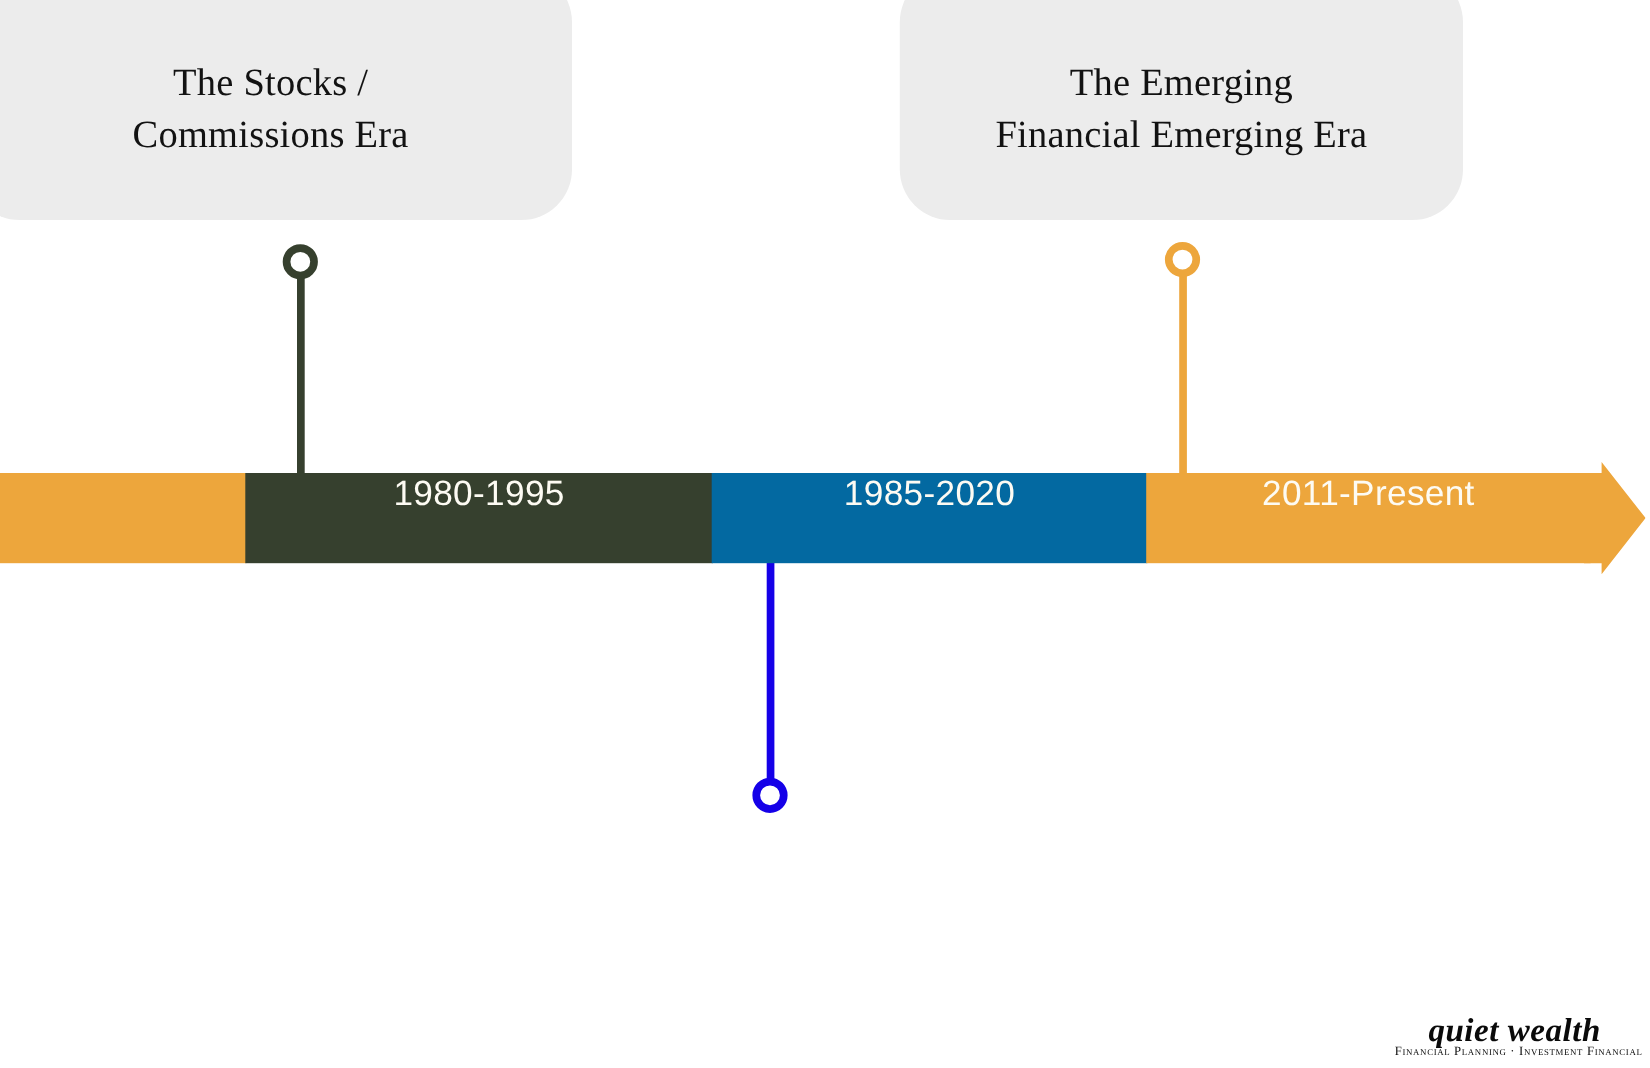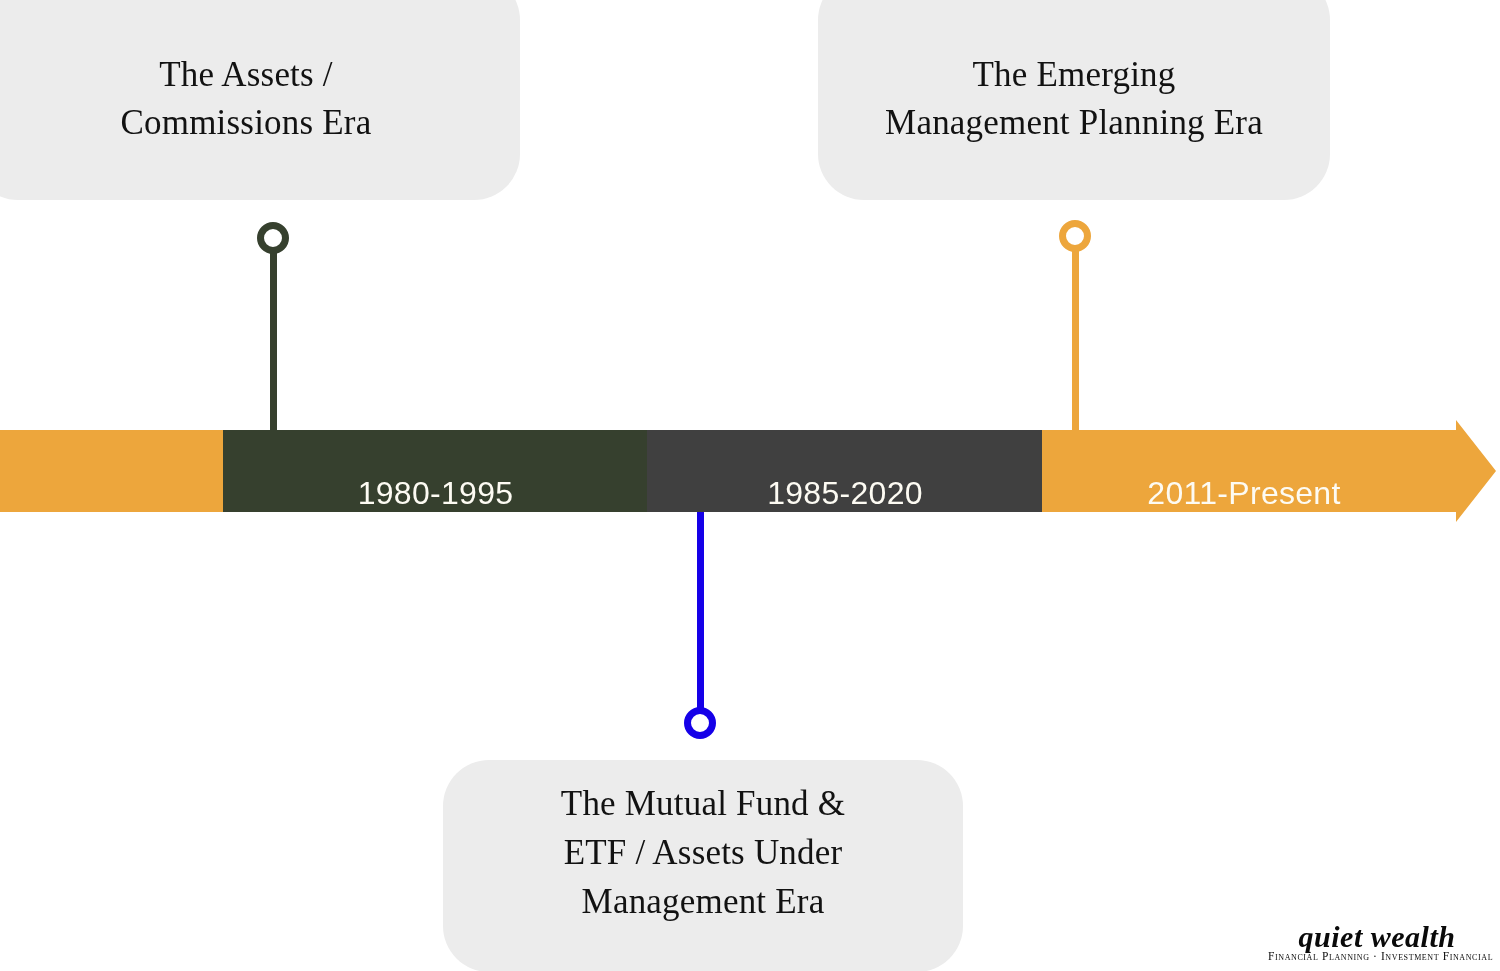--- a/index.html
+++ b/index.html
@@ -128,34 +128,34 @@
     left: 0;
     top: 430px;
     width: 1446px;
     height: 82px;
   }
   .segment {
     position: absolute;
     top: 0;
     height: 82px;
     display: flex;
-    align-items: flex-end;
+    align-items: flex-start;
     justify-content: center;
   }
   .segment-label {
     font-family: "Liberation Sans", sans-serif;
     color: #fdfbf3;
     font-size: 32px;
     letter-spacing: 0.3px;
     white-space: nowrap;
   }
 
   #segment-lead   { left: 0px;    width: 224px; background: #eda63c; }
   #segment-era1   { left: 223px;  width: 425px; background: #36402e; }
-  #segment-era2   { left: 647px;  width: 396px; background: #404040; }
+  #segment-era2   { left: 647px;  width: 396px; background: #0369a1; }
   #segment-era3   { left: 1042px; width: 404px; background: #eda63c; }
 
   #timeline-arrowhead {
     position: absolute;
     left: 1440px;
     top: 420px;
     width: 56px;
     height: 102px;
   }
 
@@ -186,34 +186,29 @@
     margin-top: -2px;
     white-space: nowrap;
   }
 </style>
 </head>
 <body>
 
 <div id="canvas">
 
   <div class="callout" id="callout-stocks">
-    <span class="callout-text">The Assets /
+    <span class="callout-text">The Stocks /
 Commissions Era</span>
   </div>
 
   <div class="callout" id="callout-emerging">
     <span class="callout-text">The Emerging
-Management Planning Era</span>
-  </div>
-
-  <div class="callout" id="callout-mutual">
-    <span class="callout-text">The Mutual Fund &amp;
-ETF / Assets Under
-Management Era</span>
-  </div>
+Financial Emerging Era</span>
+  </div>
+
 
   <div class="connector">
     <div class="connector-line" id="connector-green-line"></div>
     <div class="connector-dot" id="connector-green-dot"></div>
   </div>
 
   <div class="connector">
     <div class="connector-line" id="connector-orange-line"></div>
     <div class="connector-dot" id="connector-orange-dot"></div>
   </div>

